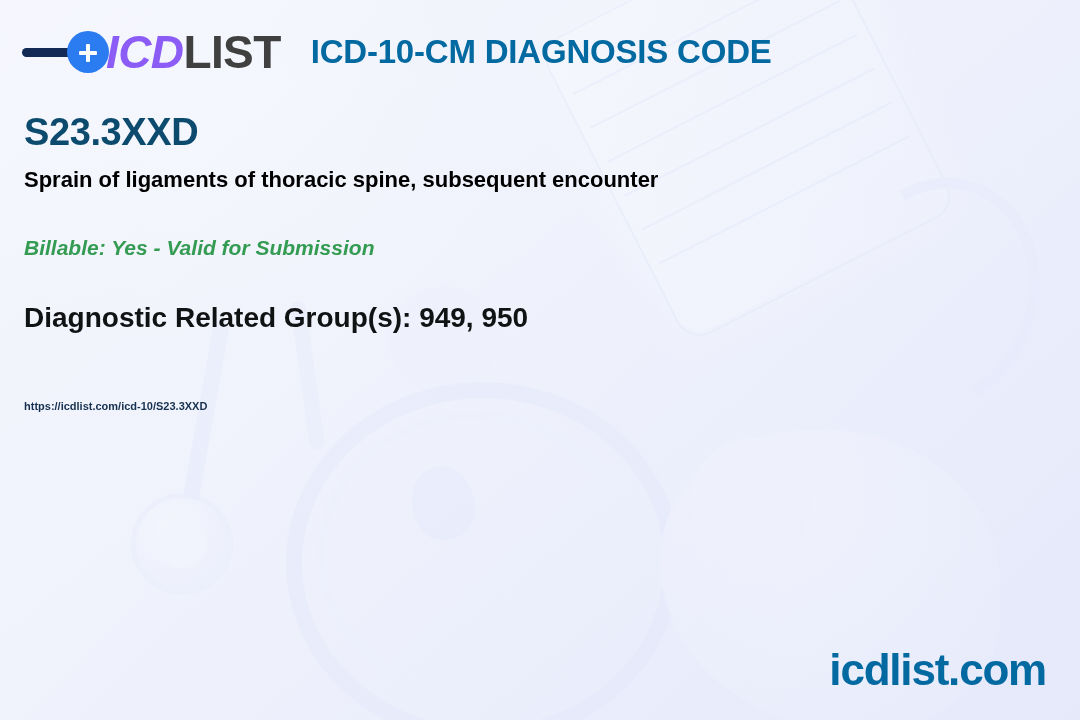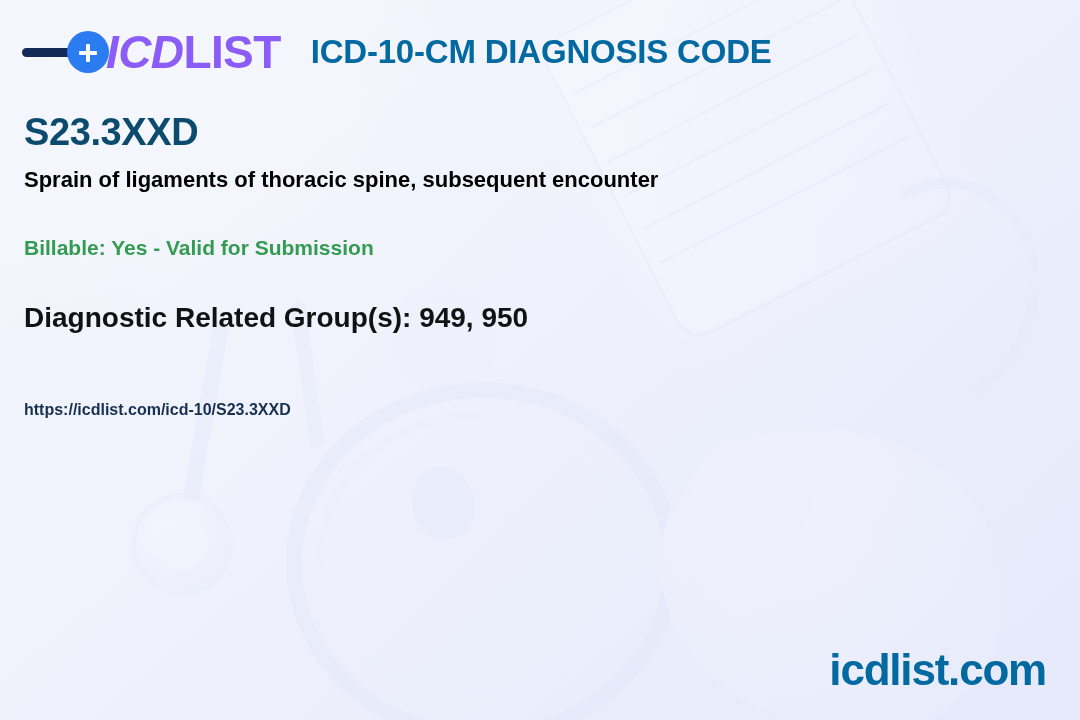--- a/index.html
+++ b/index.html
@@ -207,21 +207,21 @@
     left: 19px; top: 12.5px;
     width: 4px; height: 18px;
   }
   .brand-word {
     font-size: 46px;
     font-weight: 700;
     letter-spacing: -0.6px;
     line-height: 1;
   }
   .brand-icd { color: #8b5cf6; font-style: italic; }
-  .brand-list { color: #8b5cf6; }
+  .brand-list { color: #404040; }
 
   .header-title {
     margin-left: 30px;
     font-size: 33px;
     font-weight: 700;
     color: #0369a1;
     letter-spacing: -0.2px;
     white-space: nowrap;
   }
 
@@ -246,37 +246,38 @@
     color: #000000;
     margin: 0;
     line-height: 1.2;
   }
   .billable {
     font-size: 21px;
     font-weight: 600;
     color: #339b52;
     margin: 42px 0 0 0;
     line-height: 1.2;
+    font-style: italic;
   }
   .drg {
     font-size: 28px;
     font-weight: 600;
     color: #111214;
     margin: 40px 0 0 0;
     line-height: 1.2;
   }
   .tags {
     font-size: 21px;
     font-weight: 600;
     color: #111214;
     margin: 40px 0 0 0;
     line-height: 1.2;
   }
   .source-url {
-    font-size: 16px;
+    font-size: 11px;
     font-weight: 600;
     color: #16304f;
     margin: 66px 0 16px 0;
     line-height: 1.2;
   }
 
   
   .footer-brand {
     position: absolute;
     right: 34px;

